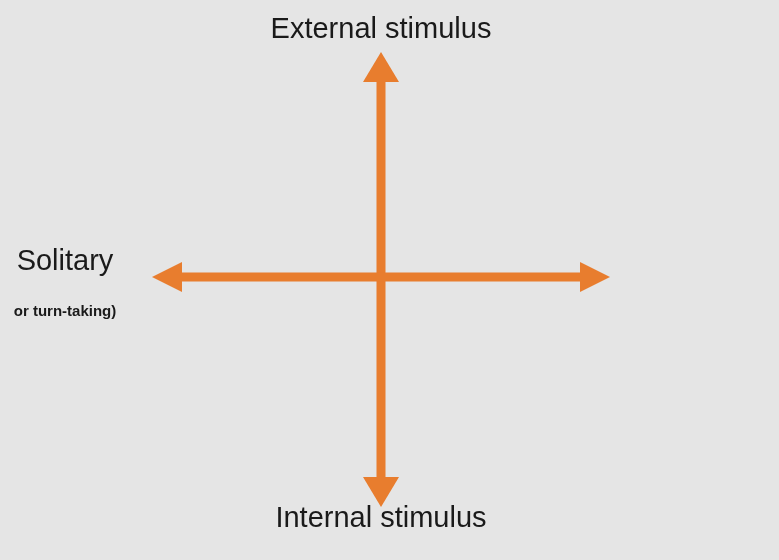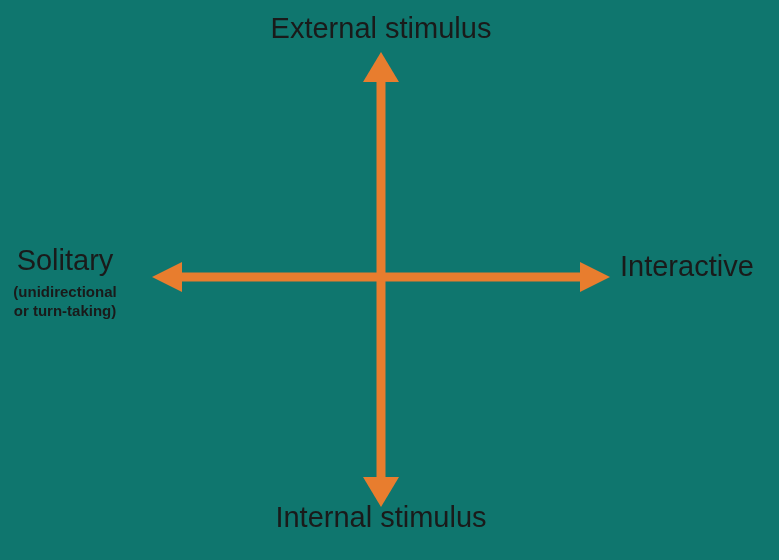--- a/index.html
+++ b/index.html
@@ -9,21 +9,21 @@
     background: #ffffff;
   }
   body {
     font-family: "Liberation Sans", sans-serif;
     color: #000000;
   }
   #canvas {
     position: relative;
     width: 779px;
     height: 560px;
-    background: #0f766e;
+    background: #e5e5e5;
     overflow: hidden;
   }
   
   #axes {
     position: absolute;
     left: 0;
     top: 0;
     width: 779px;
     height: 560px;
   }
@@ -96,22 +96,21 @@
     </g>
   </svg>
 
   <div class="label major" id="label-top">External stimulus</div>
 
   <div class="label major" id="label-bottom">Internal stimulus</div>
 
   <div id="group-left">
     <span class="major">Solitary</span>
     <span class="minor">
-      <span>(unidirectional</span><br>
+      <br>
       <span>or turn-taking)</span>
     </span>
   </div>
 
   <div id="group-right">
-    <span class="major">Interactive</span>
   </div>
 
 </div>
 
 </body></html>

